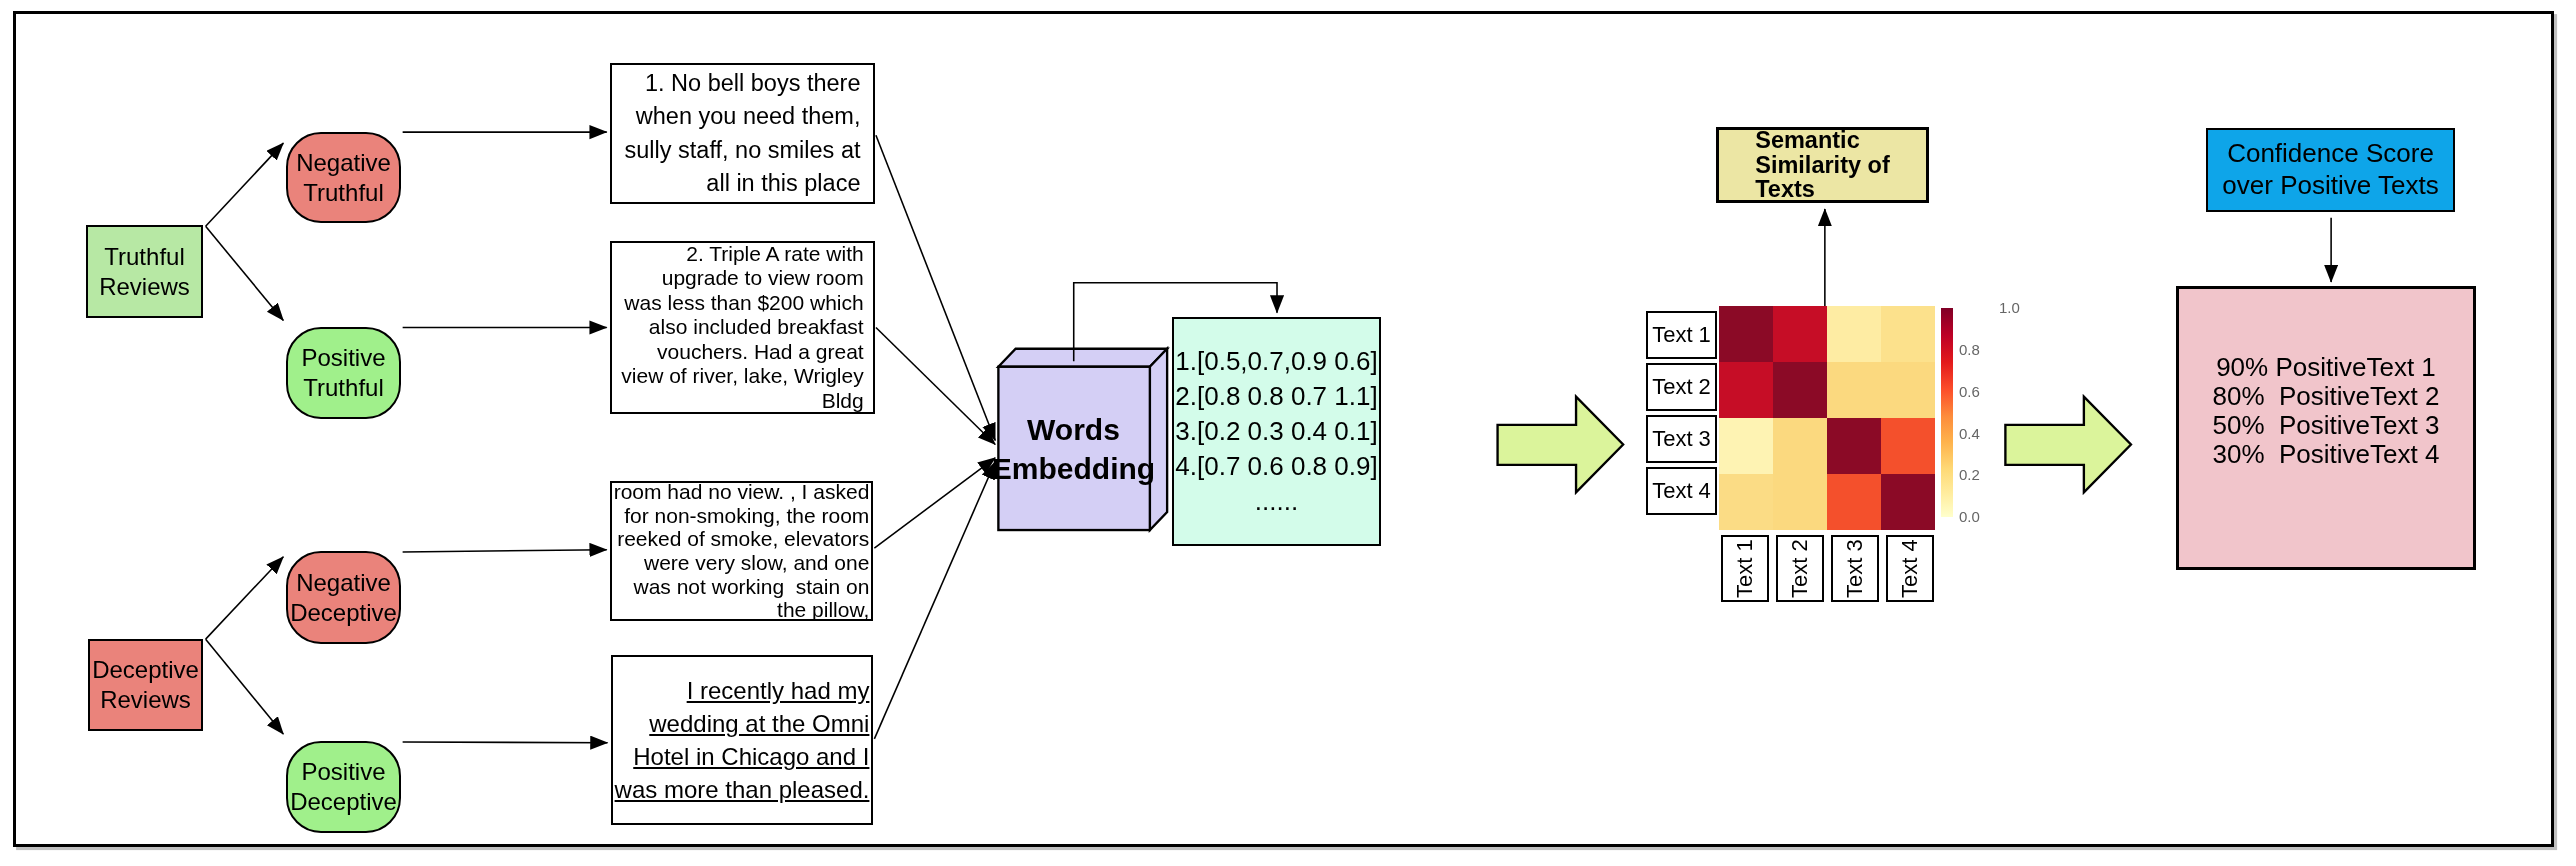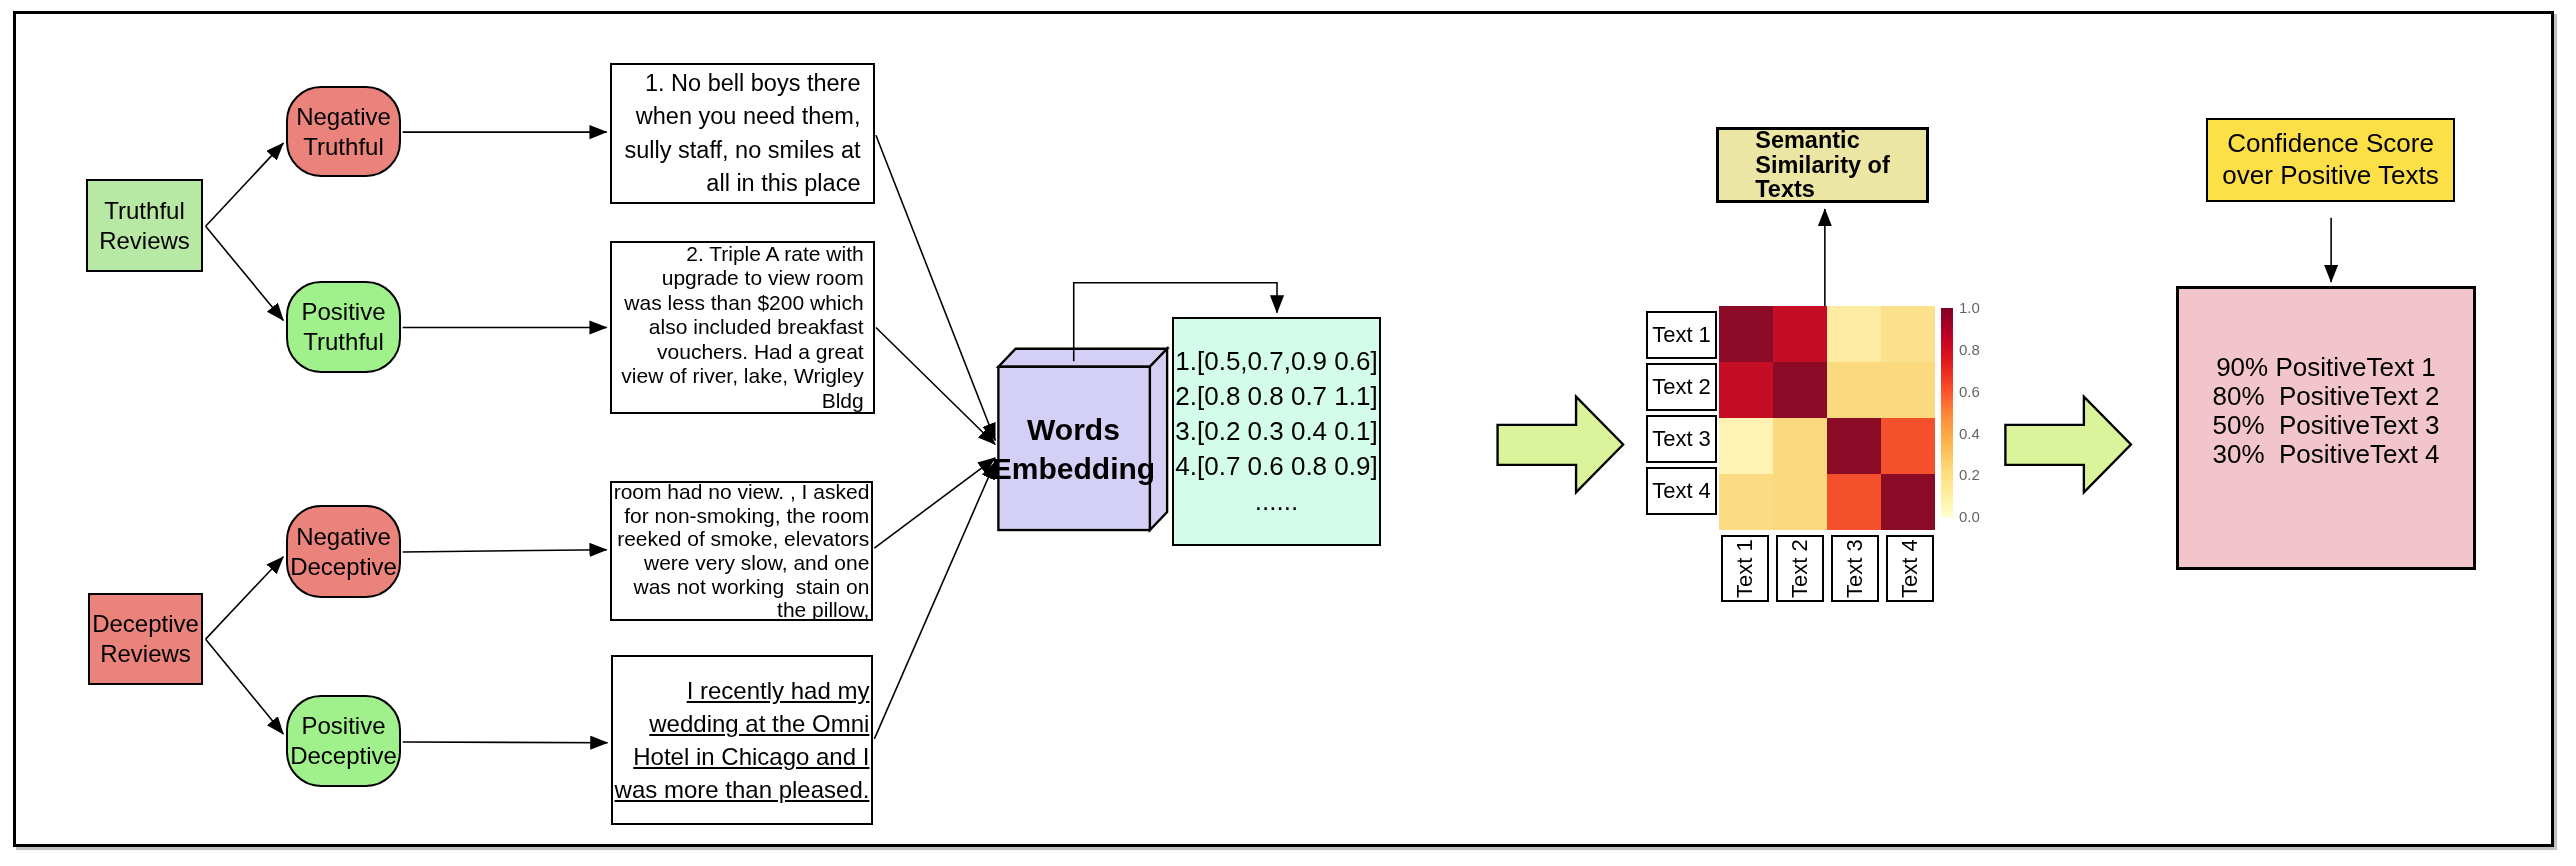--- a/index.html
+++ b/index.html
@@ -4,21 +4,21 @@
 <style>
   html,body{margin:0;padding:0;background:#fff;}
   .stage{position:relative;width:2576px;height:867px;background:#ffffff;
          font-family:"Liberation Sans",sans-serif;color:#000;overflow:hidden;}
   .frame{position:absolute;left:12.6px;top:11px;width:2535px;height:830px;
          border:3.9px solid #000;box-shadow:3.1px 3.1px 0 #c0c0c0;}
   .overlay{position:absolute;left:0;top:0;width:2576px;height:867px;}
 
   .node{position:absolute;display:flex;align-items:center;justify-content:center;
         text-align:center;white-space:pre-line;border:2.4px solid #000;
-        font-size:24px;line-height:1.25;}
+        font-size:24px;line-height:1.25;margin-top:46px;}
   #n-truthful{left:86px;top:179px;width:113px;height:89px;background:#b7e8a4;}
   #n-negt{left:286px;top:86px;width:111px;height:87px;background:#ea837b;border-radius:35px;}
   #n-post{left:286px;top:281px;width:111px;height:88px;background:#a0f08b;border-radius:35px;}
   #n-dec{left:88px;top:593px;width:111px;height:88px;background:#ea837b;}
   #n-negd{left:286px;top:505px;width:111px;height:89px;background:#ea837b;border-radius:35px;}
   #n-posd{left:286px;top:695px;width:111px;height:88px;background:#a0f08b;border-radius:35px;}
 
   .review{position:absolute;border:2.4px solid #000;background:#fff;text-align:right;
           white-space:pre-wrap;display:flex;align-items:center;justify-content:center;}
   #rev1{left:610px;top:63px;width:261px;height:137px;font-size:23.5px;line-height:1.42;}
@@ -46,21 +46,21 @@
   #hm-cols{position:absolute;left:1721px;top:535px;width:213px;display:flex;justify-content:space-between;}
   .hm-collabel{width:44px;height:63px;border:2.4px solid #000;background:#fff;display:flex;
         align-items:center;justify-content:center;font-size:22px;
         writing-mode:vertical-rl;transform:rotate(180deg);}
   #colorbar{position:absolute;left:1941px;top:308px;width:11.8px;height:209px;
         background:linear-gradient(to bottom,#800026 0%,#bd0026 13%,#e31a1c 26%,#fc4e2a 39%,
         #fd8d3c 52%,#feb24c 64%,#fed976 77%,#ffeda0 89%,#ffffcc 100%);}
   #cb-ticks{position:absolute;left:1959px;top:308px;width:47px;height:209px;}
   .cb-tick{position:absolute;font-size:15px;color:#666;line-height:17.3px;}
 
-  #cyan{position:absolute;left:2206px;top:118px;width:245px;height:80px;background:#fde047;
+  #cyan{position:absolute;left:2206px;top:128px;width:245px;height:80px;background:#0ea5e9;
         border:2.4px solid #000;display:flex;align-items:center;justify-content:center;
         text-align:center;white-space:pre-line;font-size:26px;line-height:1.22;}
   #pink{position:absolute;left:2176px;top:286px;width:294px;height:214px;background:#f1c5cb;
         border:3.1px solid #000;display:flex;flex-direction:column;align-items:center;
         padding-top:64px;}
   .score-line{font-size:26px;line-height:29px;white-space:pre;}
 </style>
 </head>
 <body>
 
@@ -175,21 +175,21 @@
       <div class="hm-cell" style="background: rgb(139, 10, 38);"></div>
     </div>
   <div id="hm-cols">
       <div class="hm-collabel">Text 1</div>
       <div class="hm-collabel">Text 2</div>
       <div class="hm-collabel">Text 3</div>
       <div class="hm-collabel">Text 4</div>
     </div>
   <div id="colorbar"></div>
   <div id="cb-ticks">
-      <div class="cb-tick" style="top: -8.6px;">1.0</div>
+      <div class="cb-tick" style="top: -8.6px; margin-left: 40px;">1.0</div>
       <div class="cb-tick" style="top: 33px;">0.8</div>
       <div class="cb-tick" style="top: 75px;">0.6</div>
       <div class="cb-tick" style="top: 117px;">0.4</div>
       <div class="cb-tick" style="top: 158px;">0.2</div>
       <div class="cb-tick" style="top: 200px;">0.0</div>
     </div>
 
   <div id="cyan">Confidence Score
 over Positive Texts</div>
   <div id="pink">

